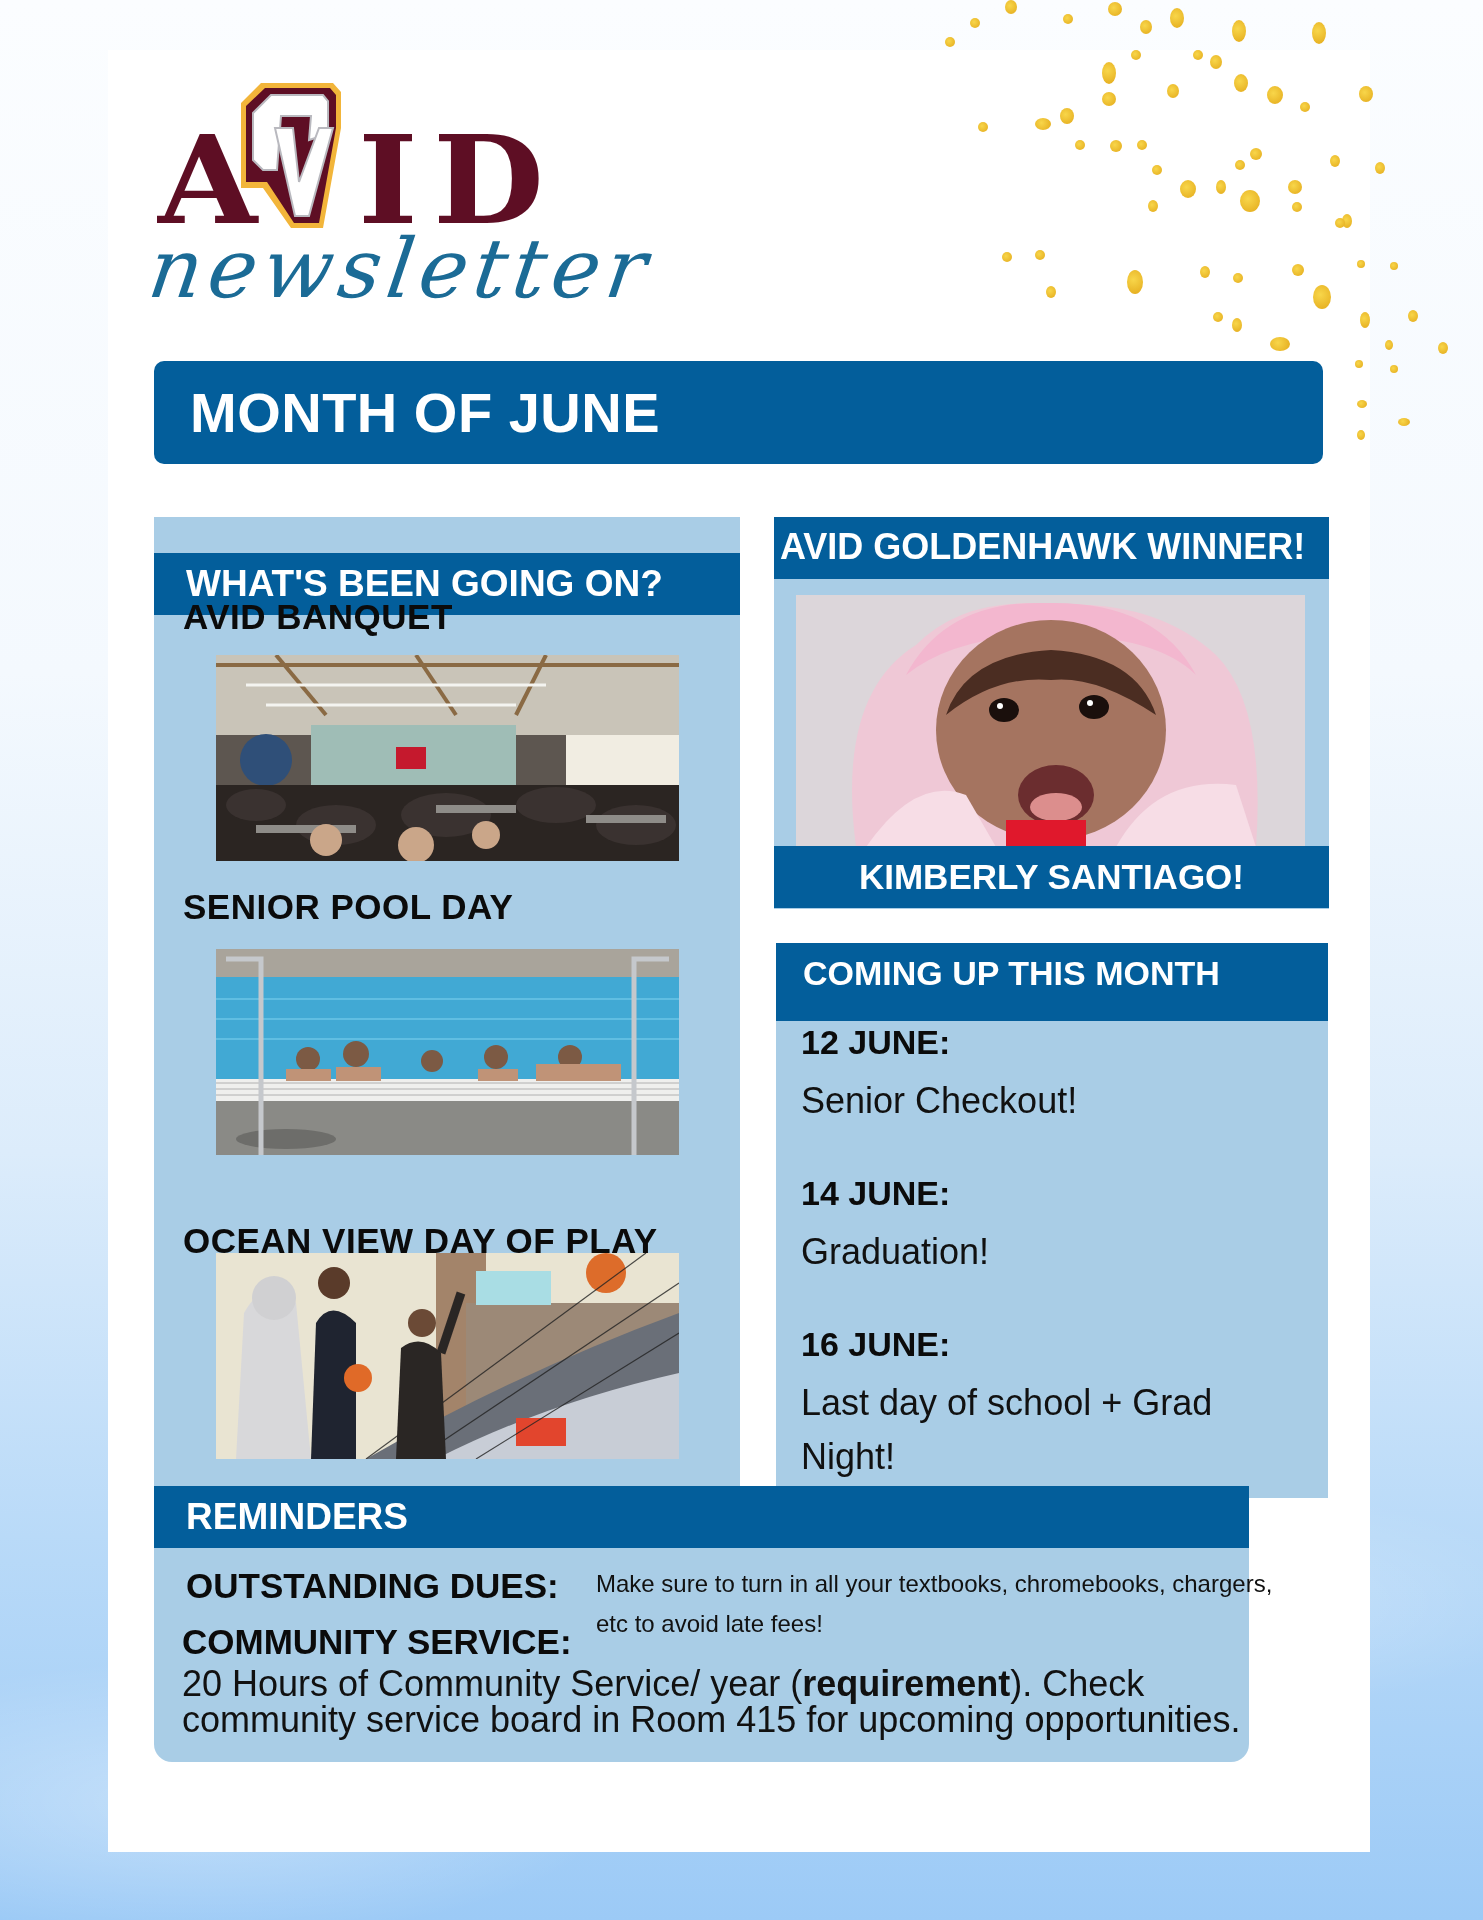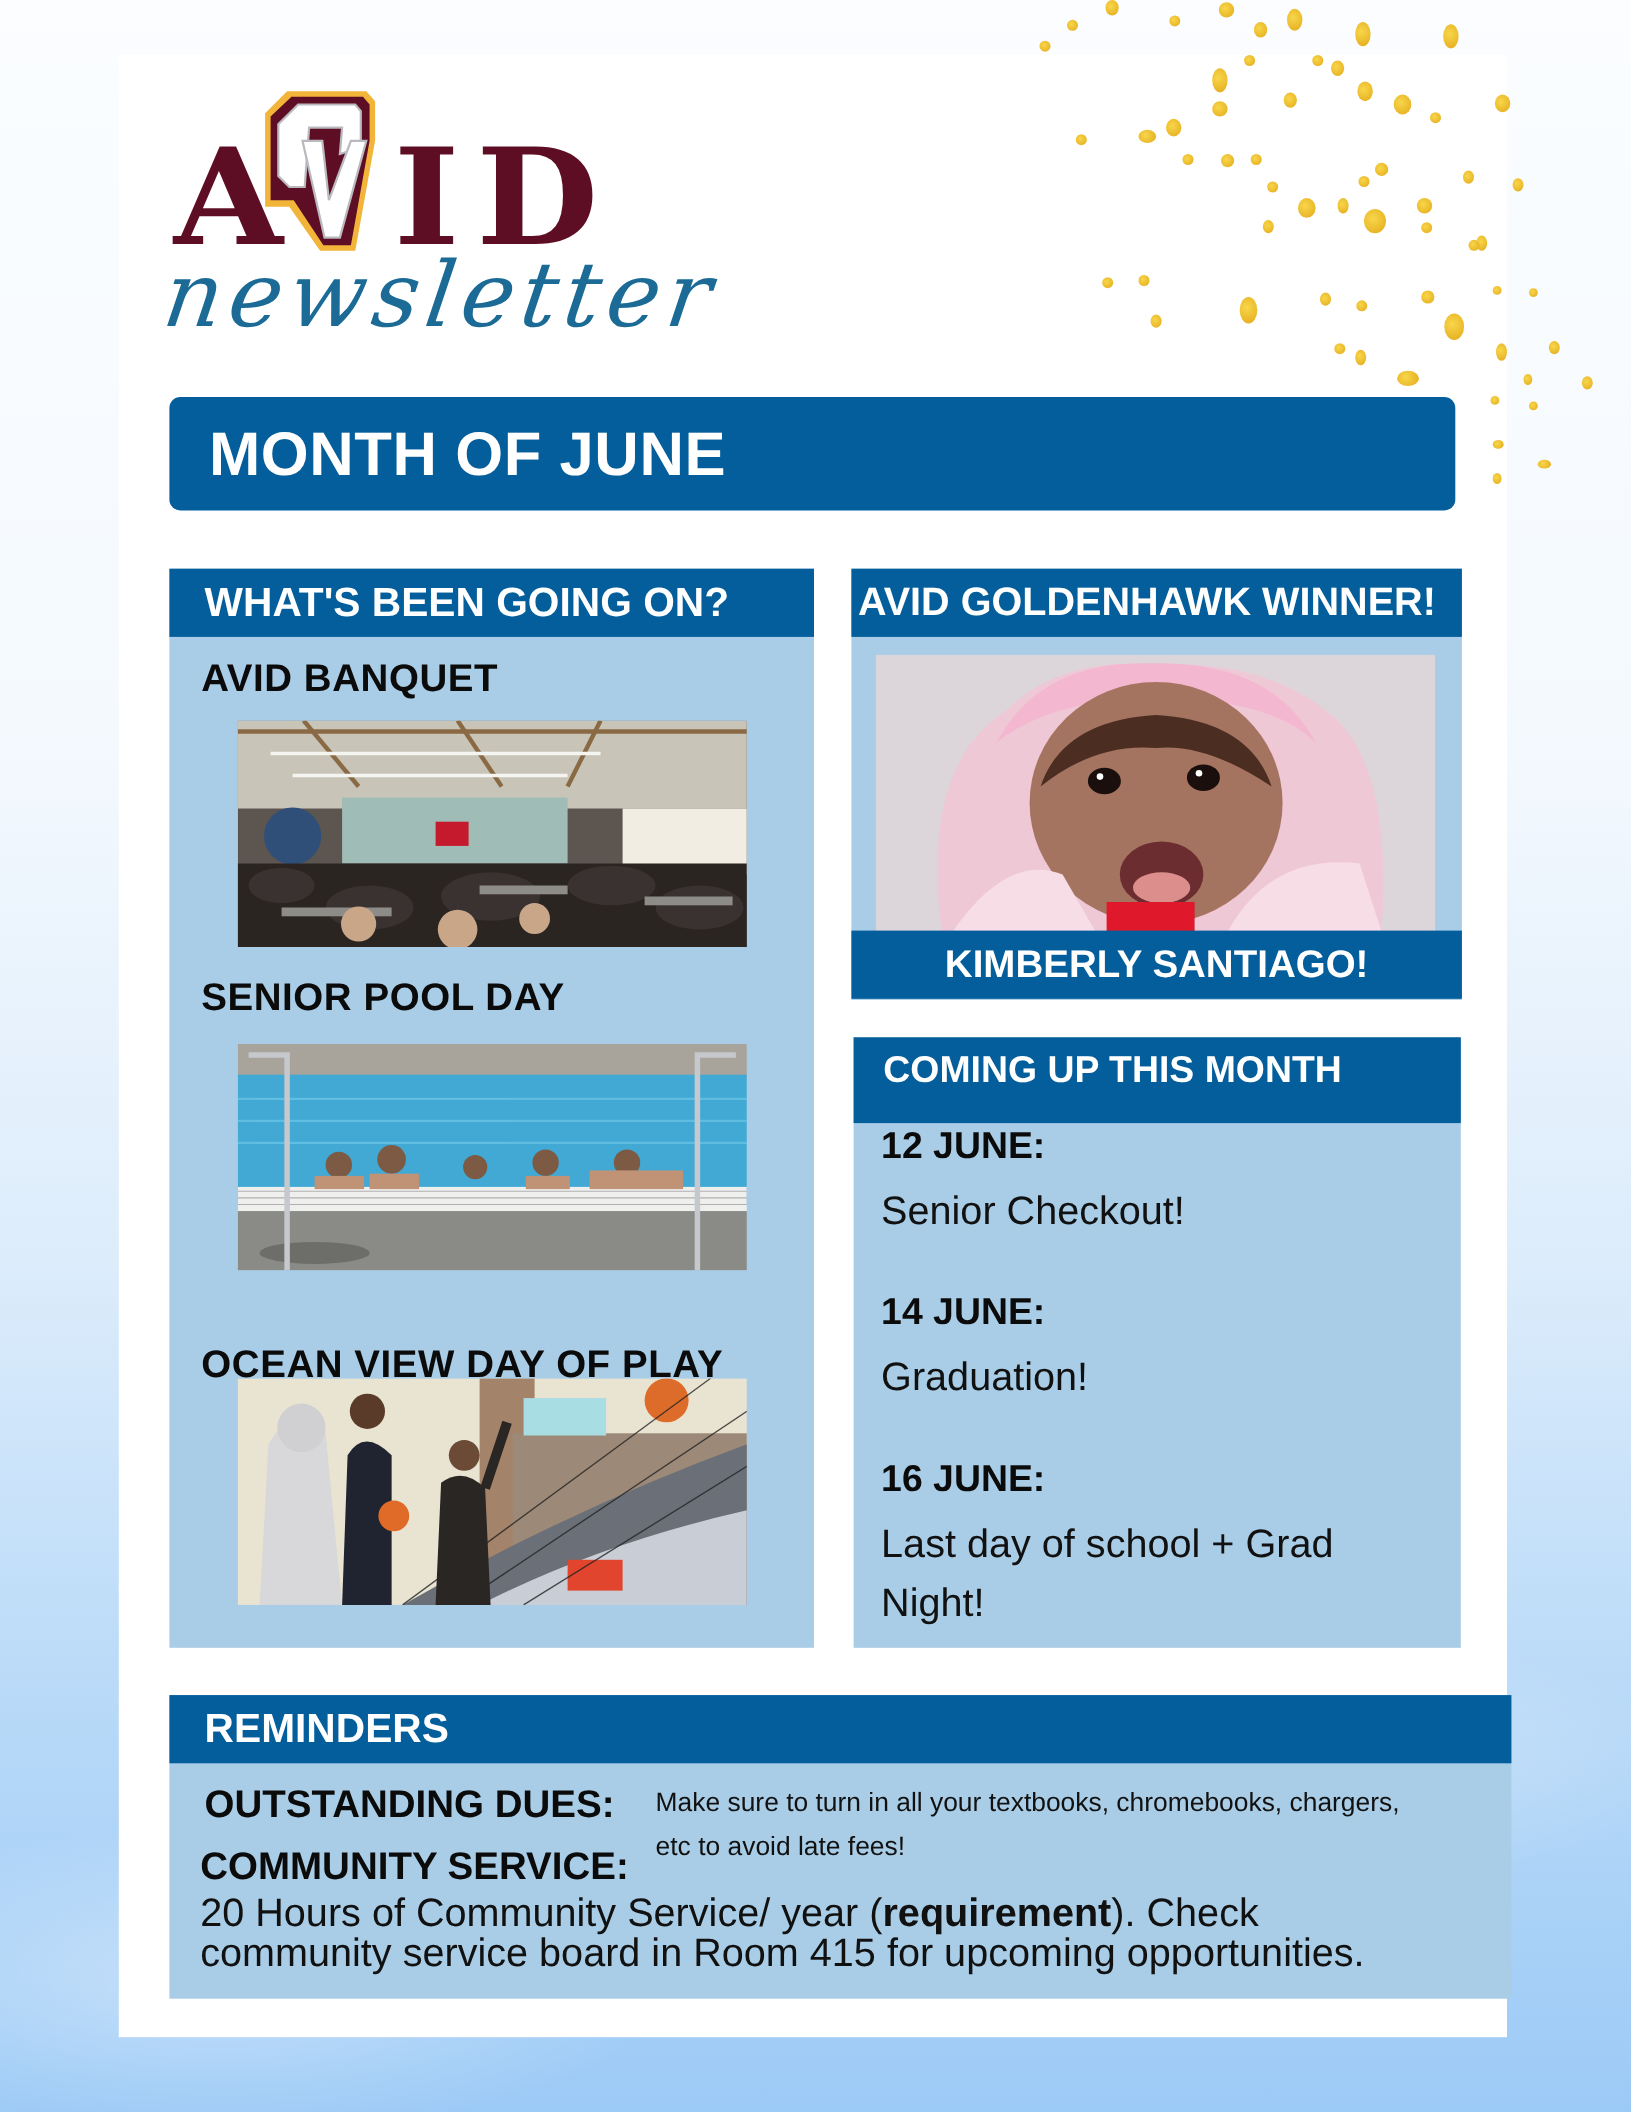--- a/index.html
+++ b/index.html
@@ -53,21 +53,21 @@
     }
 
     .panel { position: absolute; background: #a9cde6; }
     .panel-head {
       position: absolute; left: 0; top: 0; width: 100%;
       background: #035e9b; color: #ffffff; font-weight: bold;
     }
 
     
     .left-panel { left: 154px; top: 517px; width: 586px; height: 981px; }
-    .left-panel .panel-head { height: 62px; font-size: 37px; line-height: 62px; padding-left: 32px; }
+    .left-panel .panel-head { height: 62px; font-size: 37px; line-height: 62px; padding-left: 32px; margin-top: 36px; }
     .event-title {
       position: absolute; left: 29px; font-size: 35px; font-weight: bold; color: #0b0b0b; letter-spacing: 0.5px;
     }
     .photo {
       position: absolute; left: 62px; width: 463px; overflow: hidden;
     }
 
     
     .winner-panel { left: 774px; top: 517px; width: 555px; height: 392px; }
     .winner-panel .panel-head { height: 62px; font-size: 36px; line-height: 60px; padding-left: 6px; }
@@ -82,21 +82,21 @@
     .upcoming-panel { left: 776px; top: 943px; width: 552px; height: 555px; }
     .upcoming-panel .panel-head { height: 78px; font-size: 34px; line-height: 60px; padding-left: 27px; }
     .up-date {
       position: absolute; left: 25px; font-size: 34px; font-weight: bold; color: #0b0b0b;
     }
     .up-desc {
       position: absolute; left: 25px; width: 500px; font-size: 36px; color: #111111; line-height: 54px;
     }
 
     
-    .reminders-panel { left: 154px; top: 1541px; width: 1220px; height: 276px; }
+    .reminders-panel { left: 154px; top: 1486px; width: 1095px; height: 276px; border-radius: 18px; }
     .reminders-panel .panel-head { height: 62px; font-size: 37px; line-height: 62px; padding-left: 32px; }
     .rem-label { position: absolute; font-size: 35px; font-weight: bold; color: #0b0b0b; }
     .rem-note { position: absolute; left: 442px; top: 78px; width: 700px; font-size: 24px; color: #111; line-height: 40px; }
     .rem-body { position: absolute; left: 28px; top: 180px; width: 1130px; font-size: 36px; color: #111; line-height: 36px; }
     .rem-body b { font-weight: bold; }
   </style>
 </head>
 <body>
 
 <div class="bg-swirl"></div>

